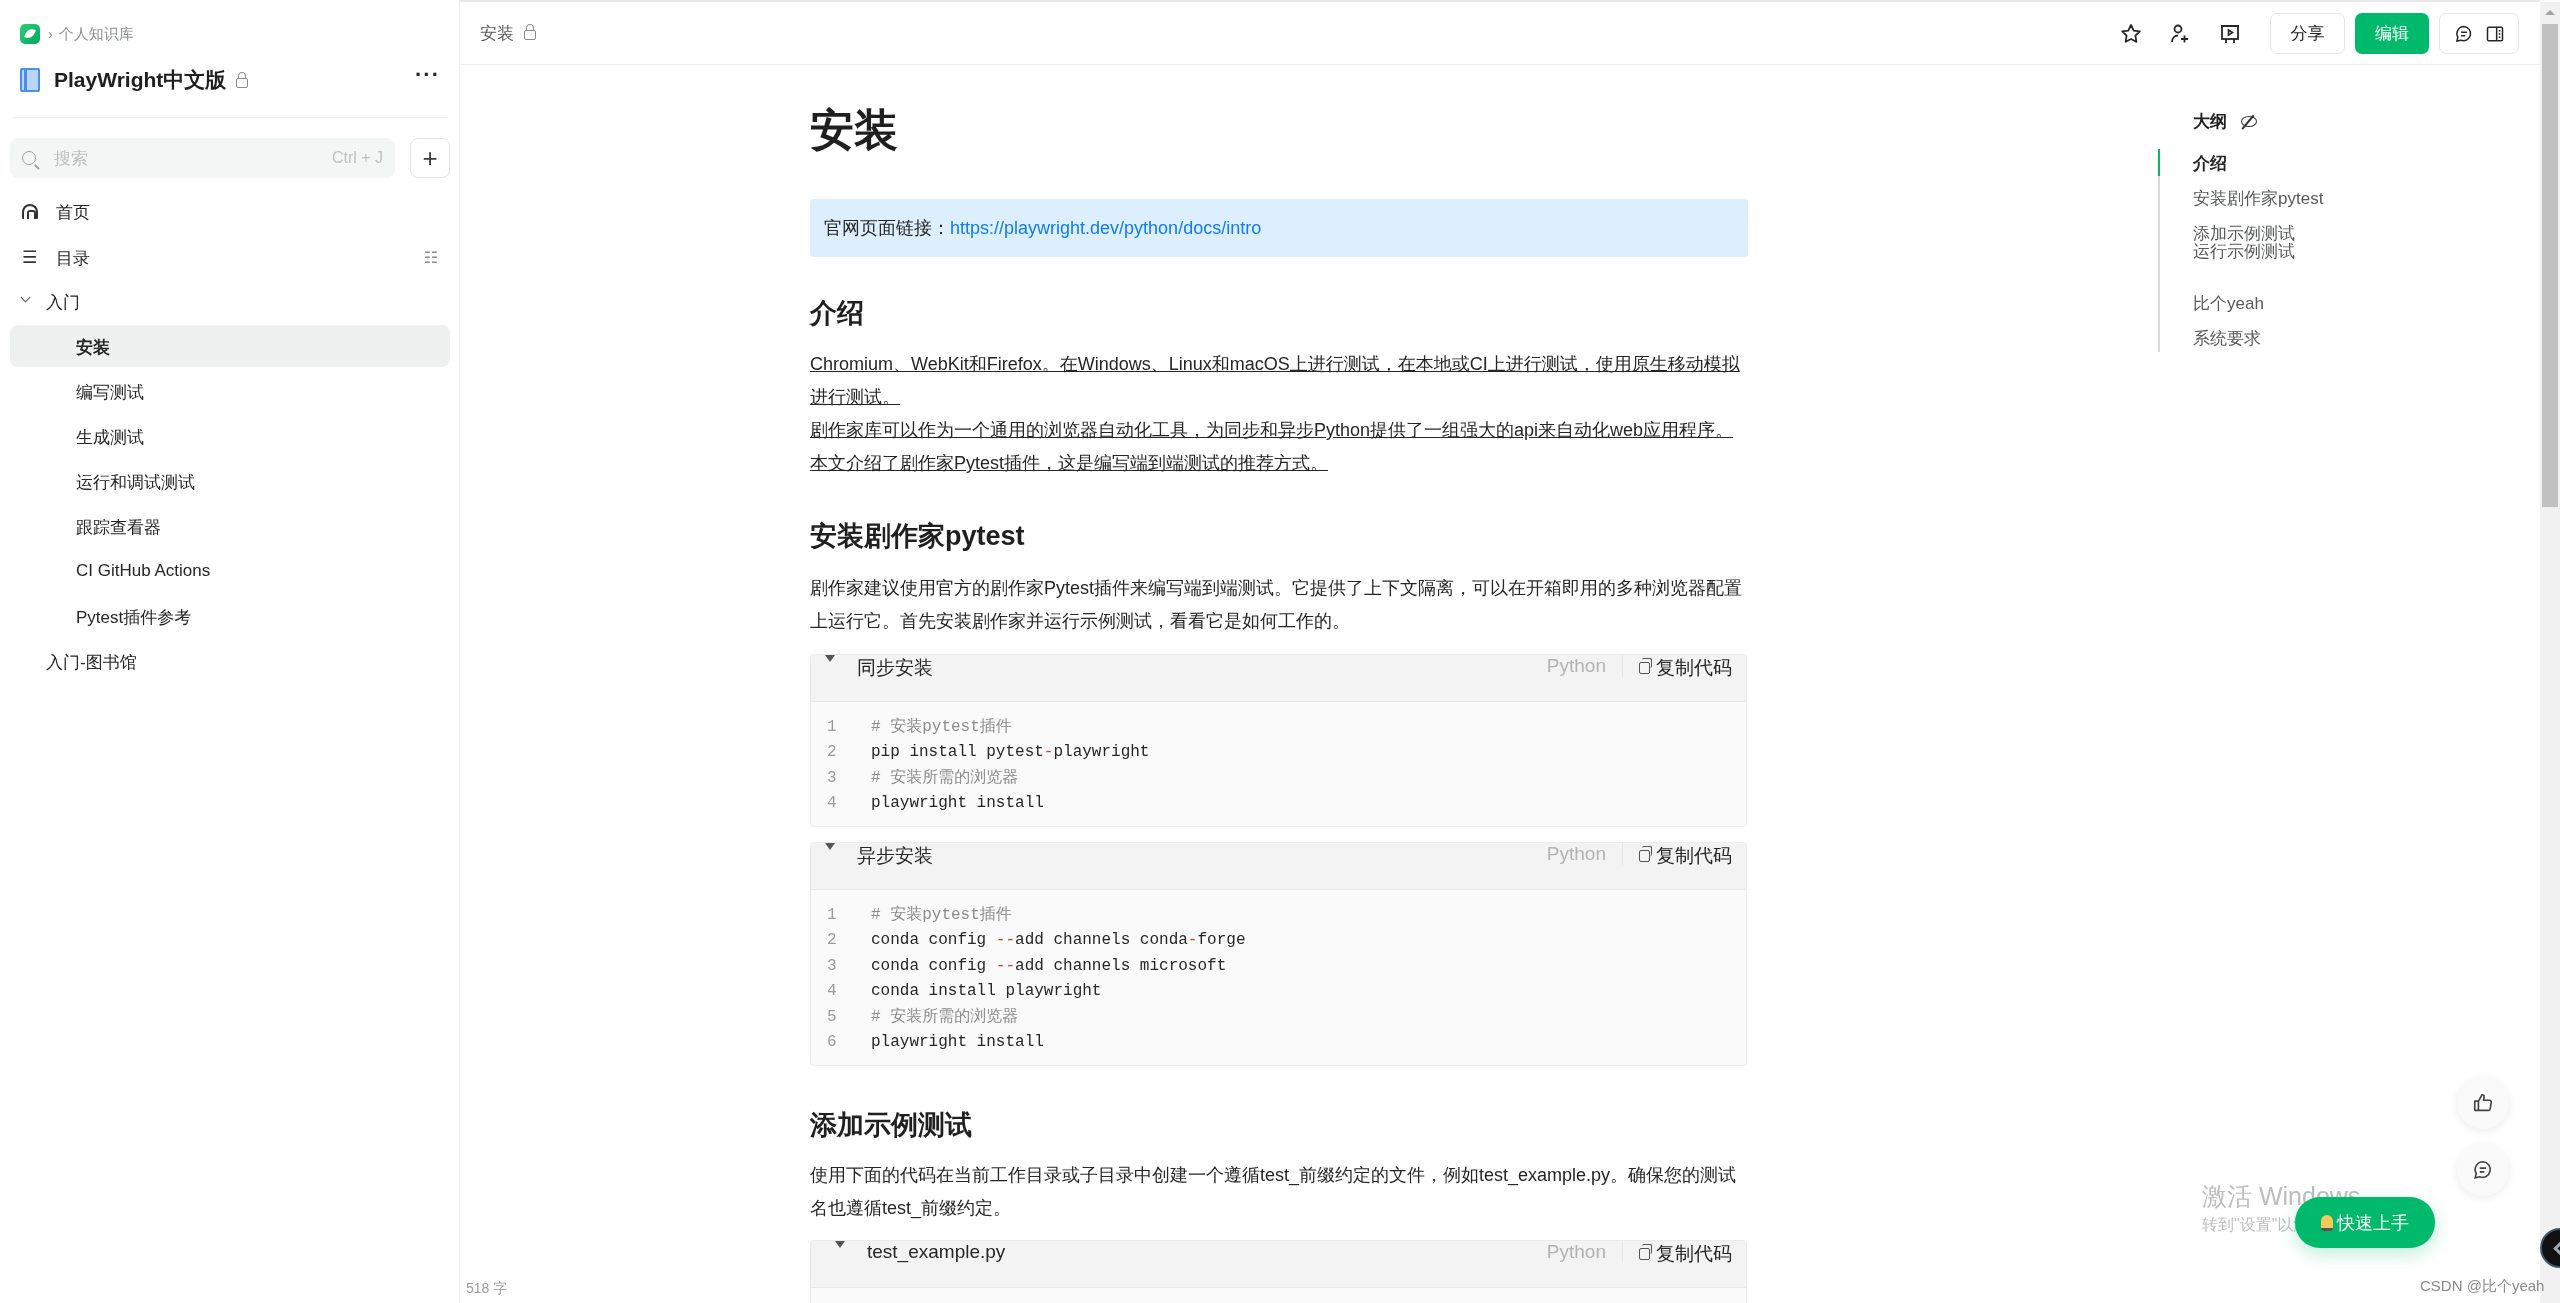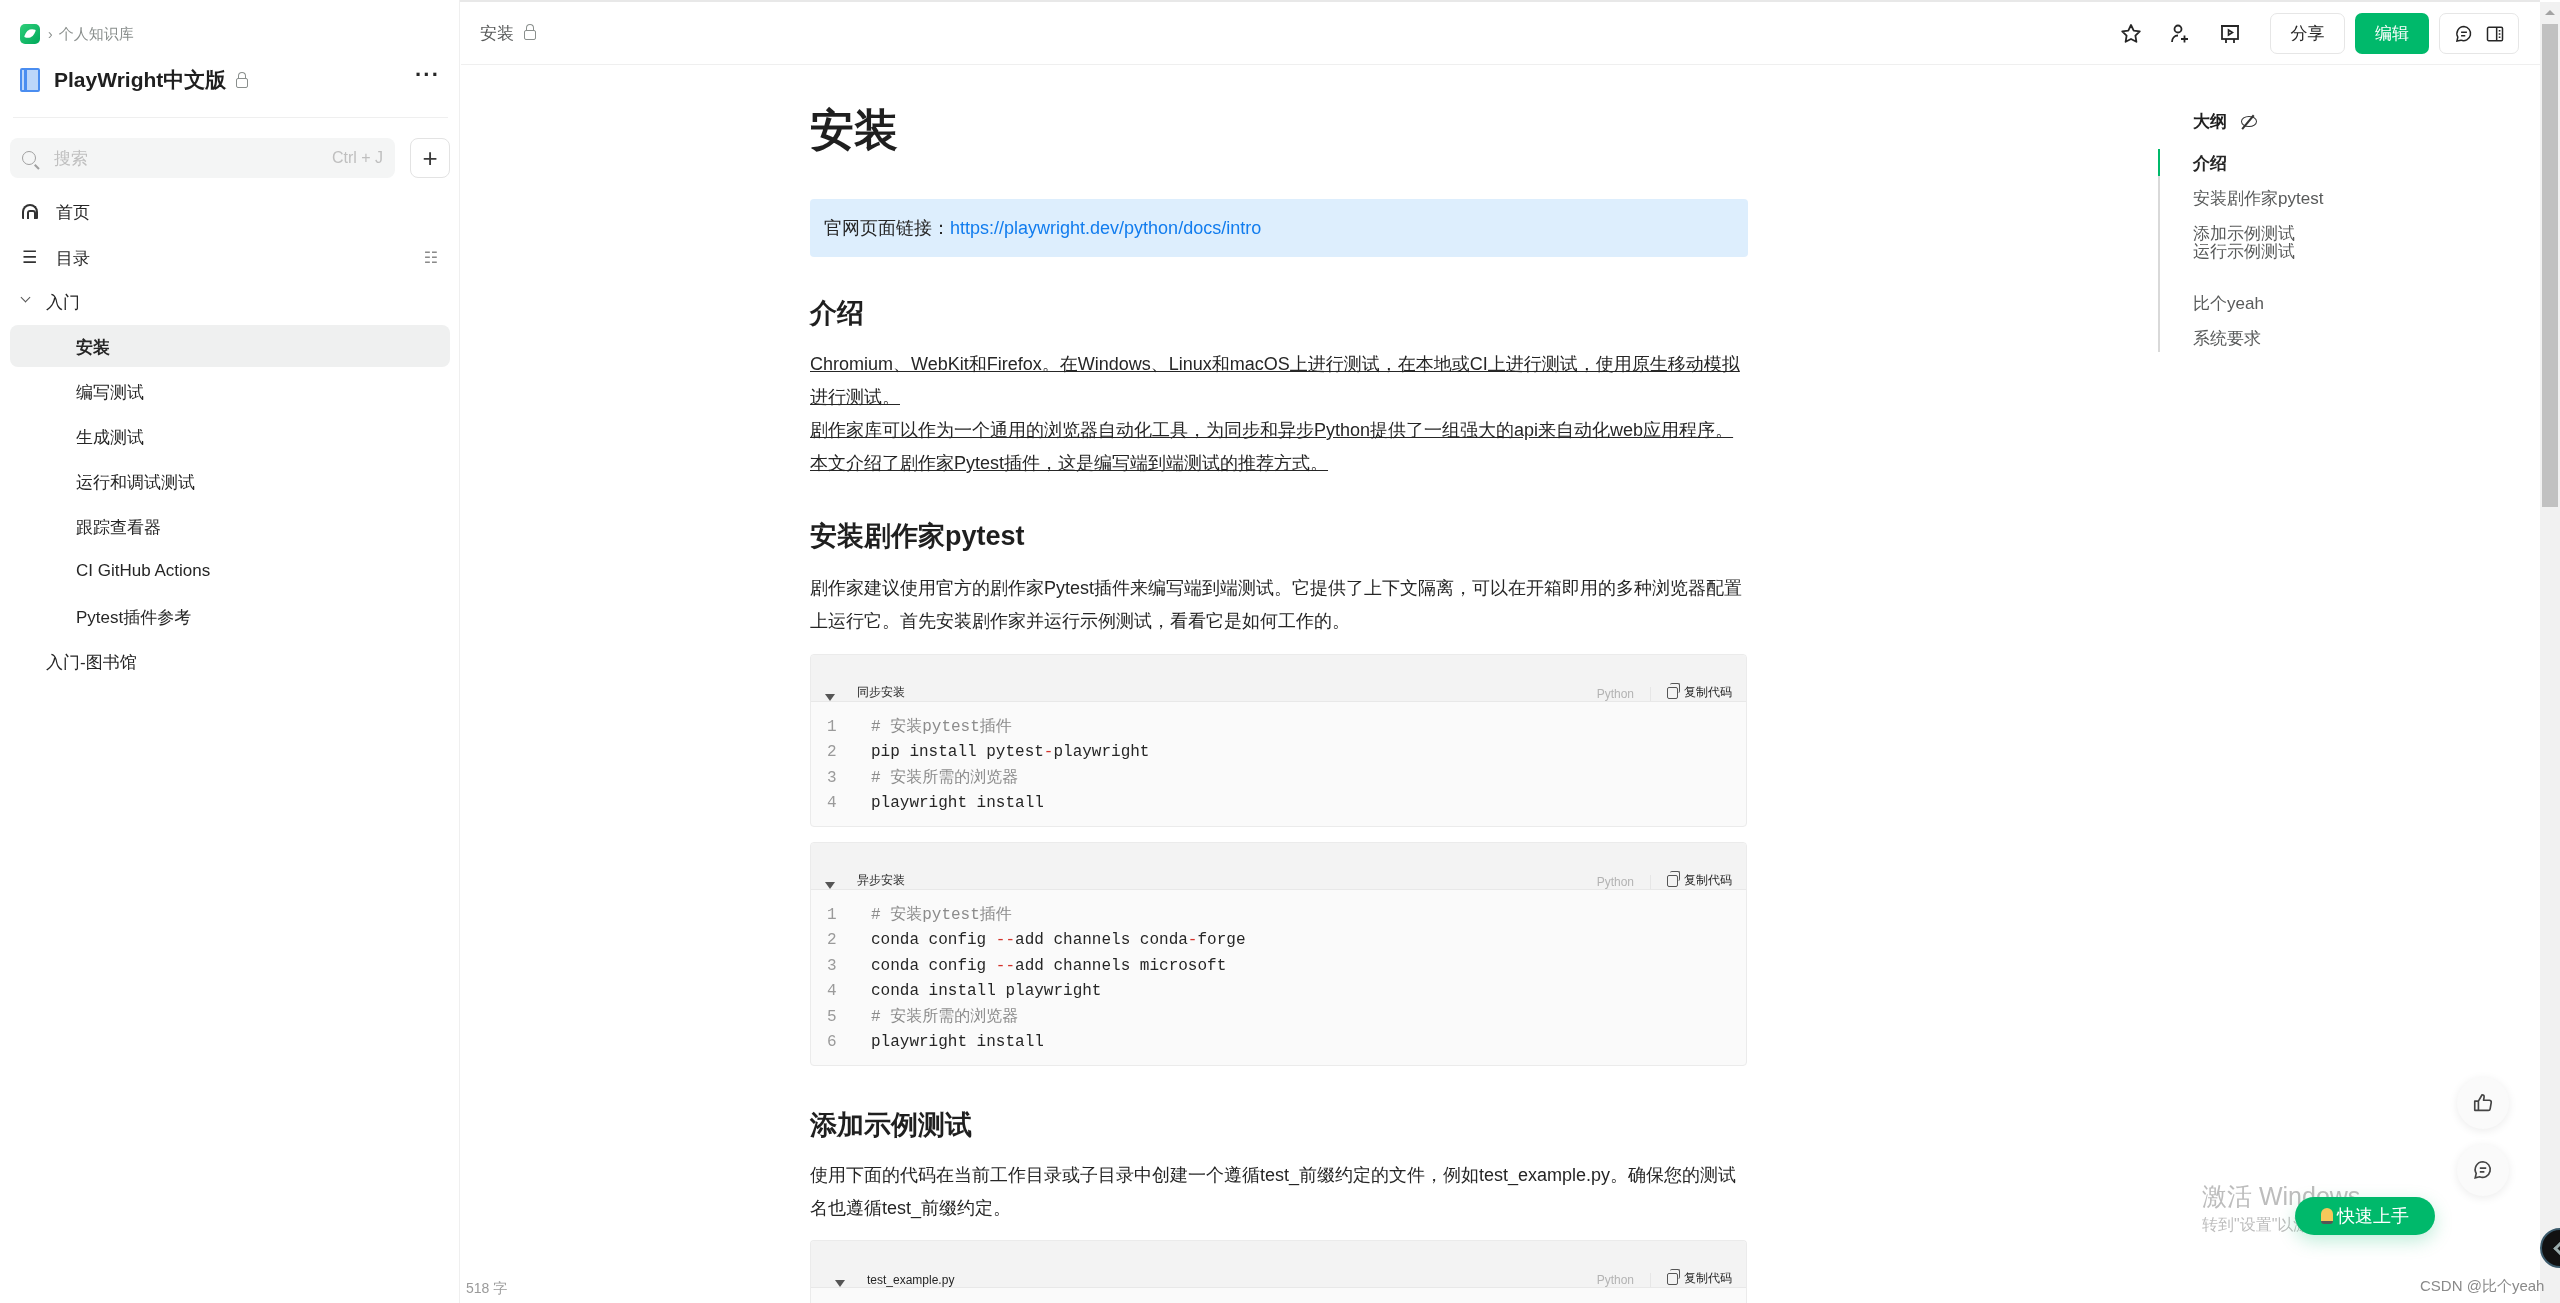--- a/index.html
+++ b/index.html
@@ -61,21 +61,21 @@
   
   .content { position: absolute; left: 810px; top: 65px; width: 940px; }
   h1.doc-title { position: absolute; left: 0; top: 36px; font-size: 44px; font-weight: bold; color: #1f1f1f; }
   .callout { position: absolute; left: 0; top: 134px; width: 938px; height: 58px; background: #ddeefd; border-radius: 4px; padding: 0 14px; display: flex; align-items: center; font-size: 18px; color: #262626; }
   .callout a { color: #117cee; text-decoration: none; }
   h2 { position: absolute; left: 0; font-size: 27px; font-weight: bold; color: #1f1f1f; }
   .para { position: absolute; left: 0; width: 940px; font-size: 18px; line-height: 33px; color: #262626; }
   .para p { margin: 0; }
 
   .codeblock { position: absolute; left: 0; width: 937px; border: 1px solid #ebebeb; border-radius: 4px; background: #fafafa; overflow: hidden; }
-  .cb-head { height: 47px; background: #f3f3f3; border-bottom: 1px solid #e8e8e8; display: flex; align-items: flex-end; padding: 0 14px; font-size: 12px; color: #262626; position: relative; }
+  .cb-head { height: 47px; background: #f3f3f3; border-bottom: 1px solid #e8e8e8; display: flex; align-items: flex-start; padding: 0 14px; font-size: 19px; color: #262626; position: relative; }
   .cb-head .tri { width: 0; height: 0; border-left: 5px solid transparent; border-right: 5px solid transparent; border-top: 7px solid #555; margin-right: 22px; cursor: pointer; }
   .cb-head .name { flex: 1; }
   .cb-head .lang { color: #b3b3b3; padding-right: 16px; border-right: 1px solid #e6e6e6; margin-right: 16px; }
   .cb-head .copy { display: flex; align-items: center; cursor: pointer; color: #262626; }
   .copy-ico { width: 11px; height: 12px; border: 1.5px solid #555; border-radius: 2px; position: relative; margin-right: 6px; }
   .copy-ico:after { content: ""; position: absolute; left: 2px; top: -5px; width: 9px; height: 9px; border-top: 1.5px solid #555; border-right: 1.5px solid #555; border-radius: 2px; }
   .cb-body { padding: 12px 0 10px 0; font-family: "Liberation Mono", "DejaVu Sans Mono", monospace; font-size: 16px; }
   .cb-line { display: flex; height: 25.5px; align-items: center; }
   .cb-line .ln { width: 60px; padding-left: 16px; color: #9a9a9a; }
   .cb-line .code { color: #262626; white-space: pre; }
@@ -95,21 +95,21 @@
   
   .vscroll { position: absolute; left: 2540px; top: 2px; width: 20px; height: 1301px; background: #f1f1f1; }
   .vscroll .up { position: absolute; left: 5px; top: 8px; width: 0; height: 0; border-left: 5px solid transparent; border-right: 5px solid transparent; border-bottom: 5px solid #a3a3a3; }
   .vscroll .thumb { position: absolute; left: 2px; top: 22px; width: 16px; height: 483px; background: #c1c1c1; }
 
   
   .fab { position: absolute; left: 2457px; width: 52px; height: 52px; border-radius: 50%; background: #fafafa; box-shadow: 0 2px 10px rgba(0,0,0,0.08); display: flex; align-items: center; justify-content: center; cursor: pointer; }
   .watermark { position: absolute; left: 2202px; top: 1180px; color: #bdbdbd; }
   .watermark .w1 { font-size: 25px; }
   .watermark .w2 { font-size: 16px; margin-top: 2px; }
-  .quick { position: absolute; left: 2295px; top: 1197px; width: 140px; height: 38px; border-radius: 25px; background: #00b96b; color: #fff; font-size: 18px; display: flex; align-items: center; justify-content: center; box-shadow: 0 6px 18px rgba(0,185,107,0.25); cursor: pointer; }
+  .quick { position: absolute; left: 2295px; top: 1197px; width: 140px; height: 51px; border-radius: 25px; background: #00b96b; color: #fff; font-size: 18px; display: flex; align-items: center; justify-content: center; box-shadow: 0 6px 18px rgba(0,185,107,0.25); cursor: pointer; }
   .bulb { width: 12px; height: 16px; border-radius: 6px 6px 3px 3px; background: #f6c85a; margin-right: 4px; border-bottom: 3px solid #555; }
   .csdn { position: absolute; left: 2420px; top: 1277px; font-size: 15px; color: #8a8a8a; }
   .side-toggle { position: absolute; left: 2540px; top: 1228px; width: 40px; height: 40px; border-radius: 50%; background: #111; border: 2px solid #3b5a6b; cursor: pointer; }
   .side-toggle:after { content: ""; position: absolute; left: 14px; top: 12px; width: 10px; height: 10px; border-left: 3px solid #9aa; border-bottom: 3px solid #9aa; transform: rotate(45deg); }
 </style>
 </head>
 <body>
 
 <div class="topline"></div>
 

